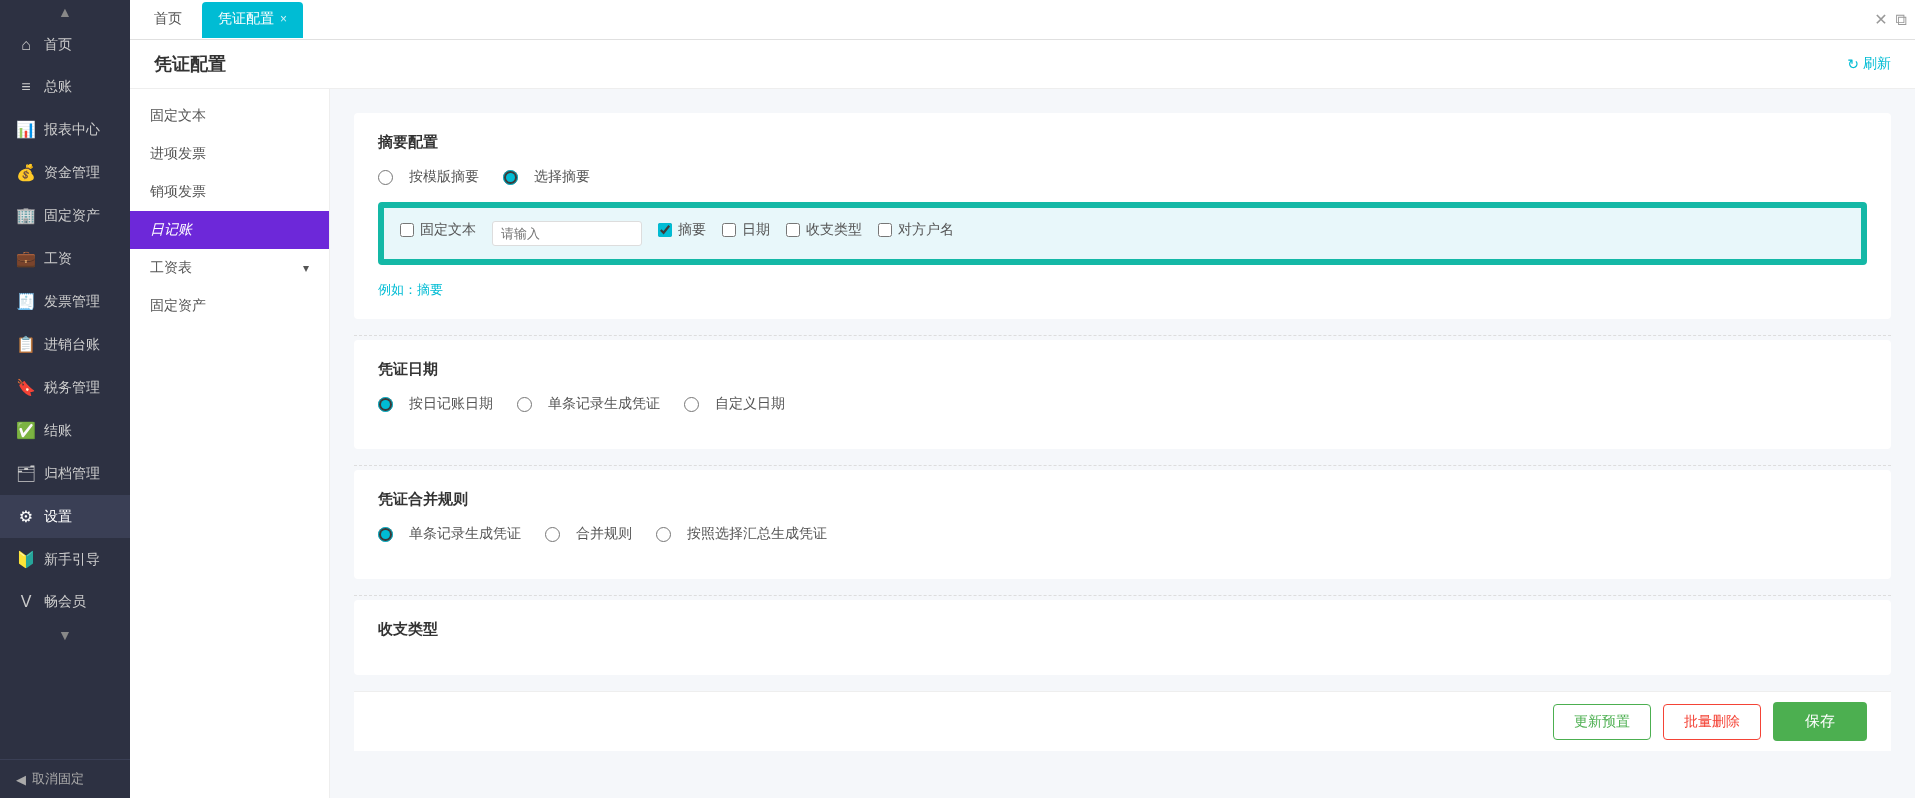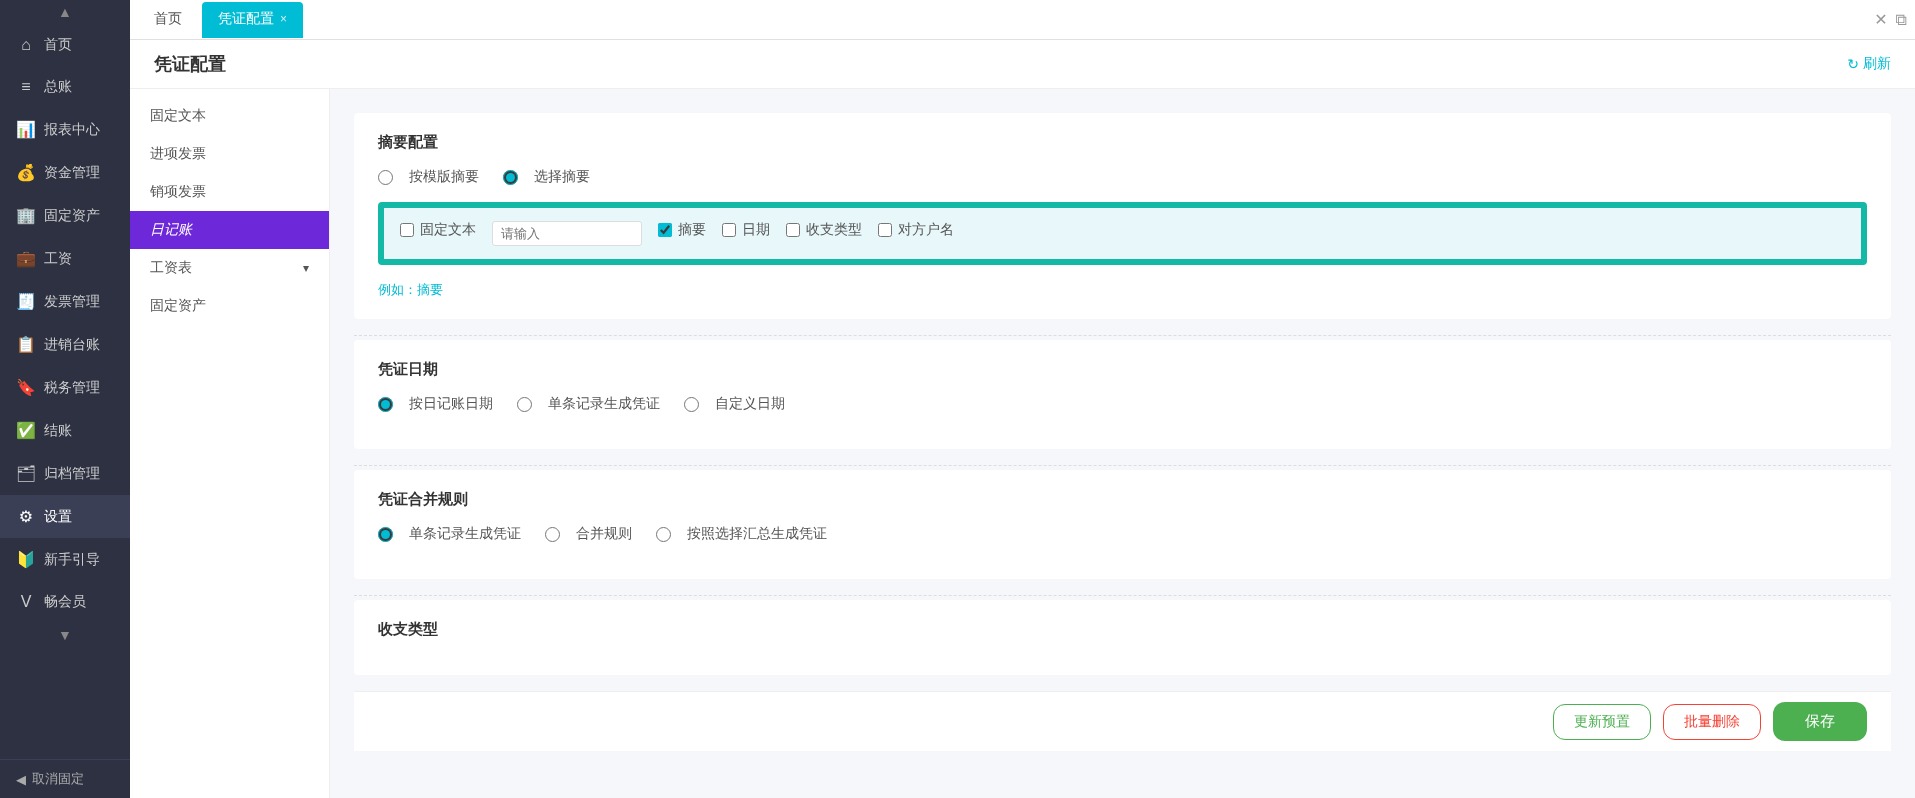--- a/index.html
+++ b/index.html
@@ -241,21 +241,21 @@
       background: #fff;
       border-top: 1px solid #eee;
       padding: 10px 24px;
       display: flex;
       align-items: center;
       justify-content: flex-end;
       gap: 12px;
     }
     .btn {
       padding: 8px 20px;
-      border-radius: 12px;
+      border-radius: 4px;
       border: none;
       cursor: pointer;
       font-size: 14px;
       font-family: Liberation Sans, sans-serif;
     }
     .btn-outline-green {
       background: #fff;
       border: 1px solid #4caf50;
       color: #4caf50;
     }

